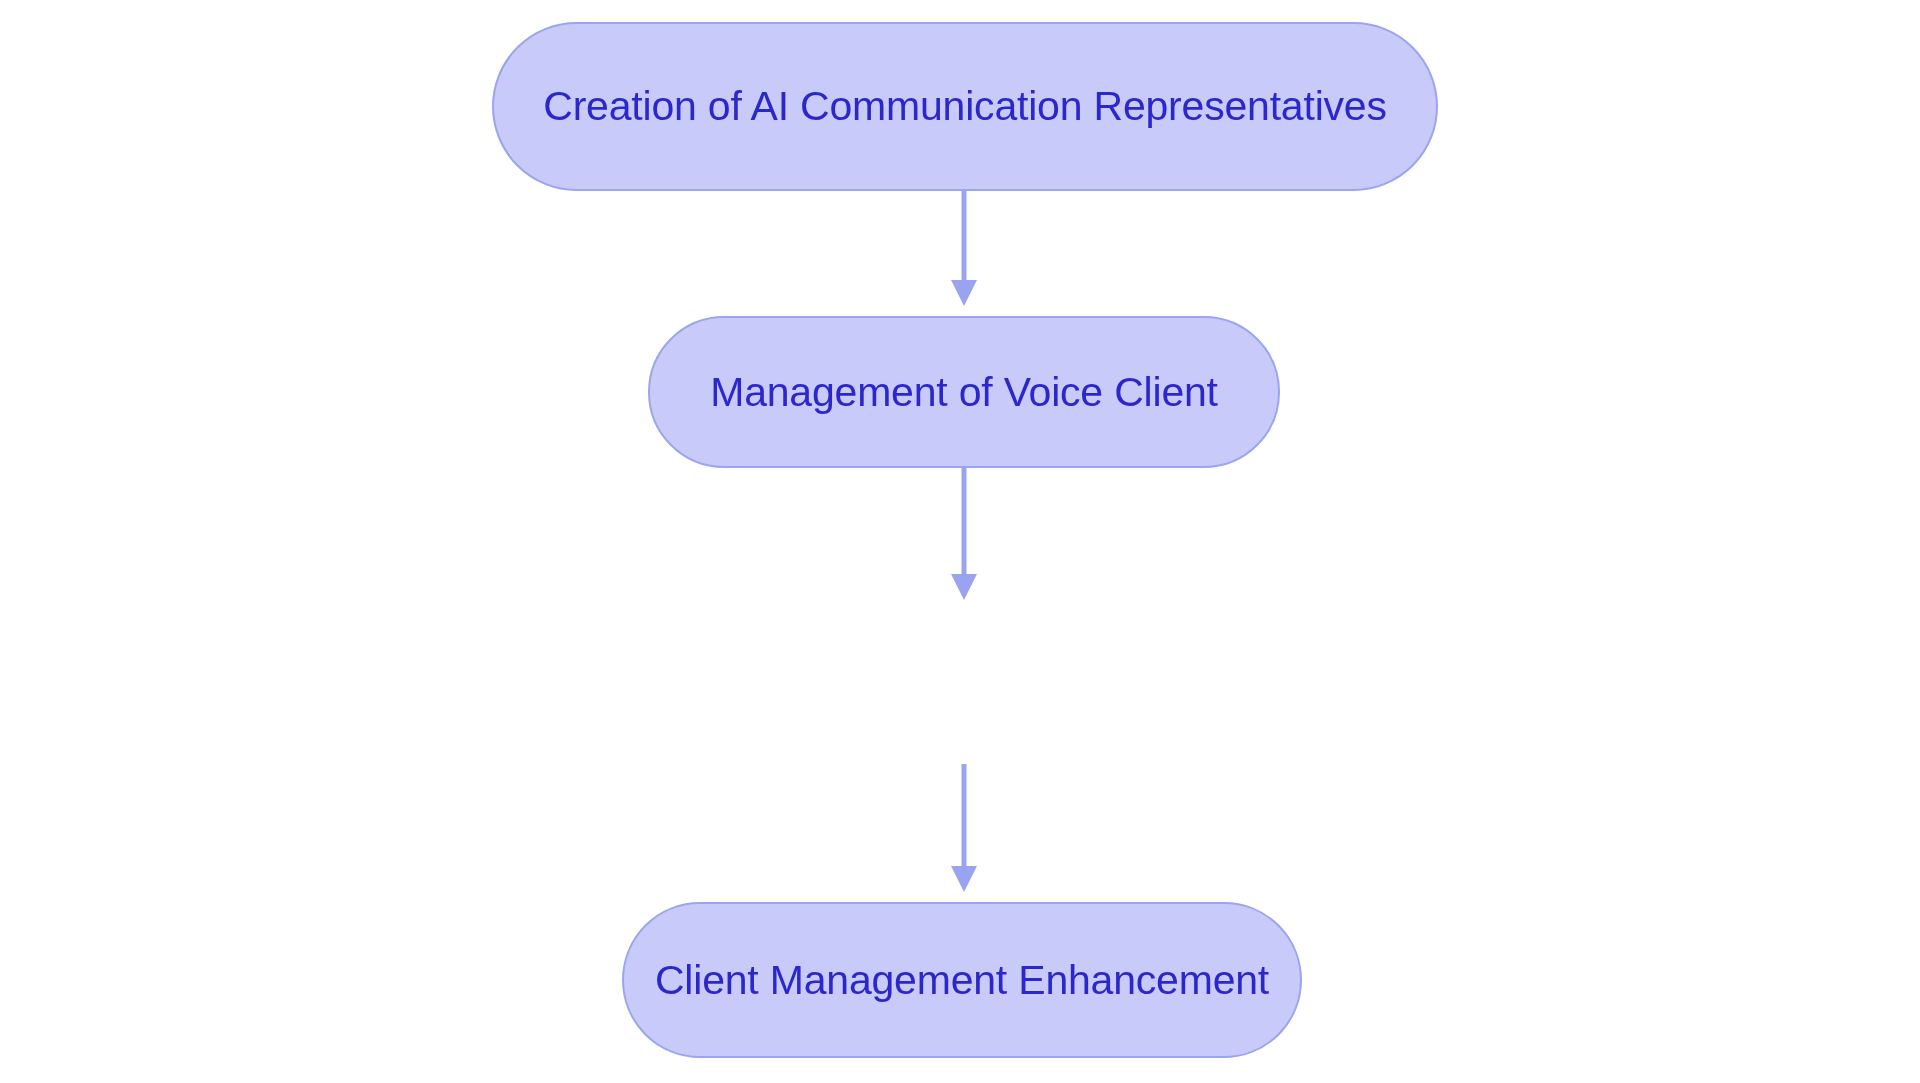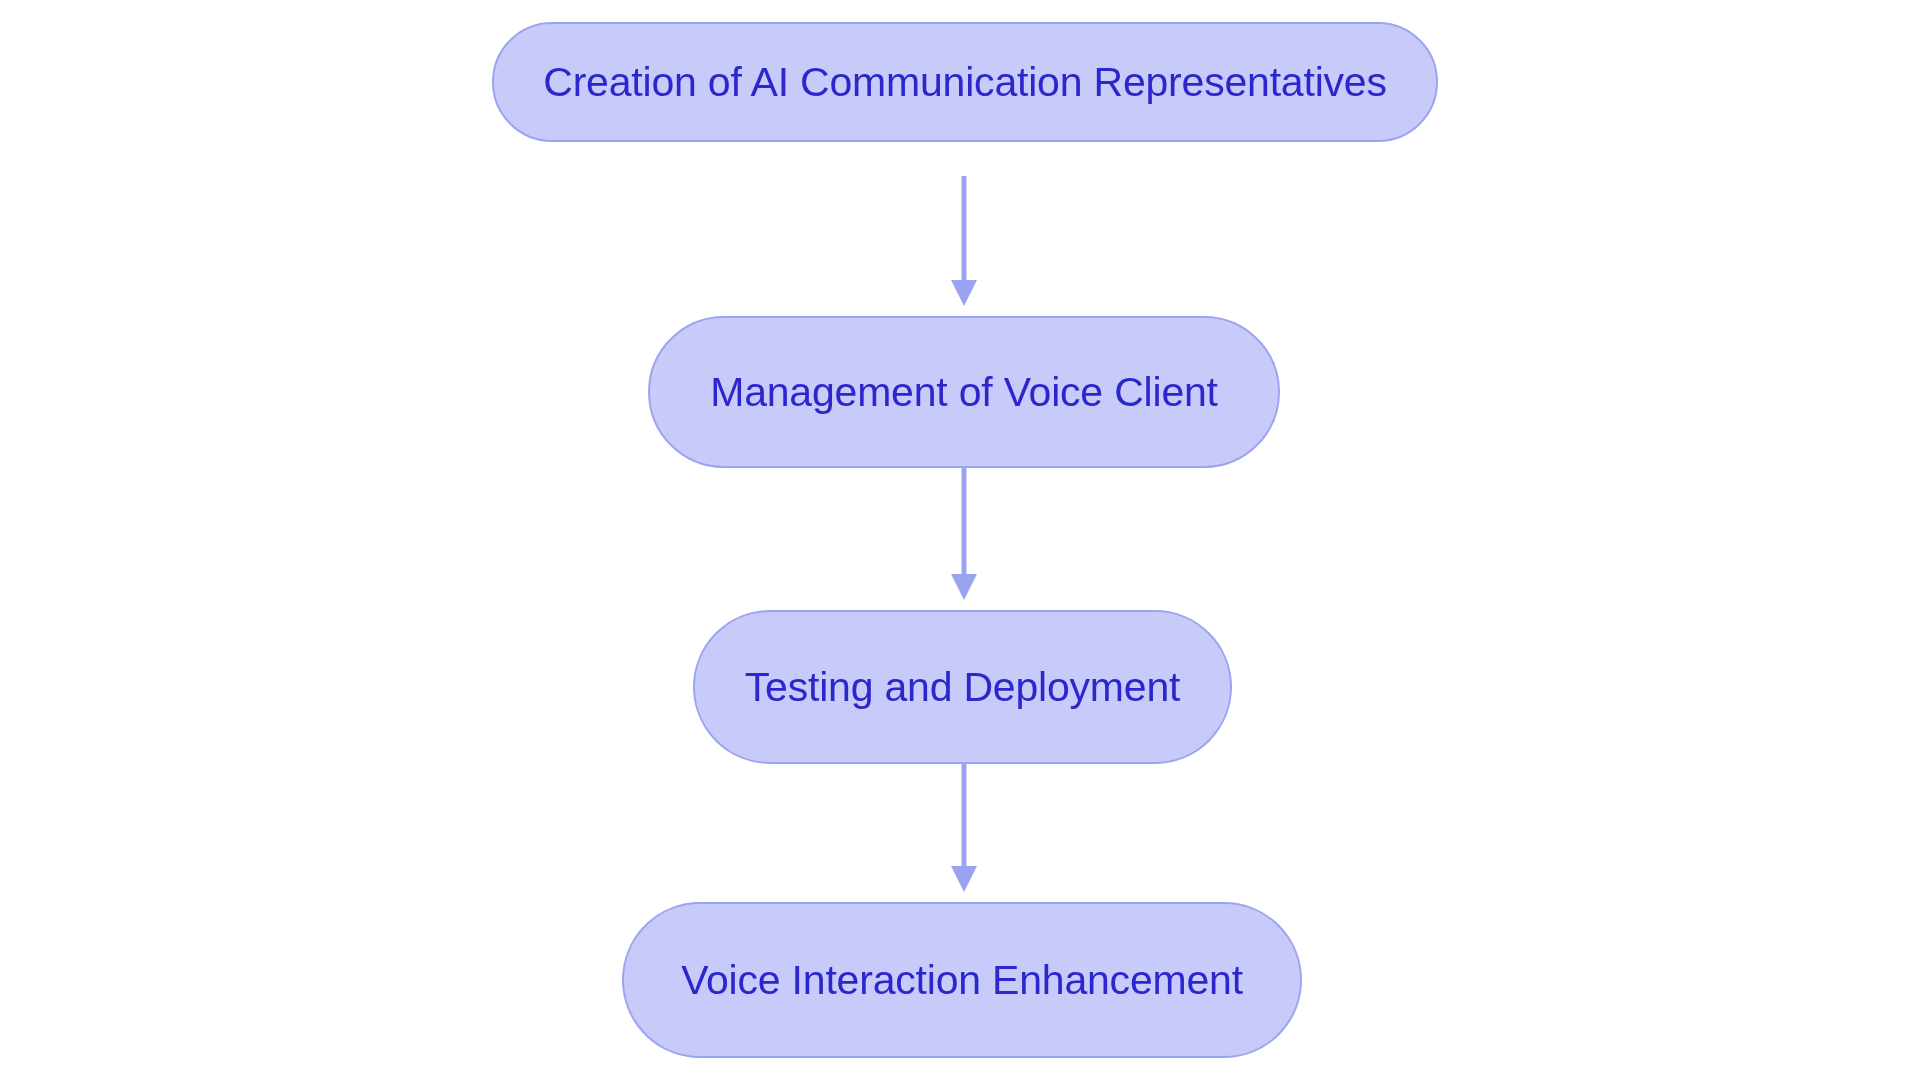--- a/index.html
+++ b/index.html
@@ -36,21 +36,21 @@
   .flow-node-label {
     color: #2b27cc;
     font-family: "Liberation Sans", sans-serif;
     font-weight: 400;
     letter-spacing: -0.2px;
     white-space: nowrap;
     line-height: 1;
   }
 
   
-  #node-0 { left: 492px;  top: 22px;   width: 946px; height: 120px; }
+  #node-0 { left: 492px;  top: 22px;   width: 946px; height: 169px; }
   #node-1 { left: 648px;  top: 316px;  width: 632px; height: 152px; }
   #node-2 { left: 693px;  top: 610px;  width: 539px; height: 154px; }
   #node-3 { left: 622px;  top: 902px;  width: 680px; height: 156px; }
 
   #node-0 .flow-node-label { font-size: 41px; }
   #node-1 .flow-node-label { font-size: 41px; }
   #node-2 .flow-node-label { font-size: 41px; }
   #node-3 .flow-node-label { font-size: 41px; }
 
   
@@ -101,26 +101,23 @@
 
   <div class="flow-node" id="node-1">
     <span class="flow-node-label">Management of Voice Client</span>
   </div>
 
   <div class="flow-connector" id="connector-1">
     <div class="connector-line"></div>
     <div class="connector-arrowhead"></div>
   </div>
 
-  <div class="flow-node" id="node-2">
-    <span class="flow-node-label">Testing and Deployment</span>
-  </div>
 
   <div class="flow-connector" id="connector-2">
     <div class="connector-line"></div>
     <div class="connector-arrowhead"></div>
   </div>
 
   <div class="flow-node" id="node-3">
-    <span class="flow-node-label">Voice Interaction Enhancement</span>
+    <span class="flow-node-label">Client Management Enhancement</span>
   </div>
 
 </div>
 
 </body></html>

